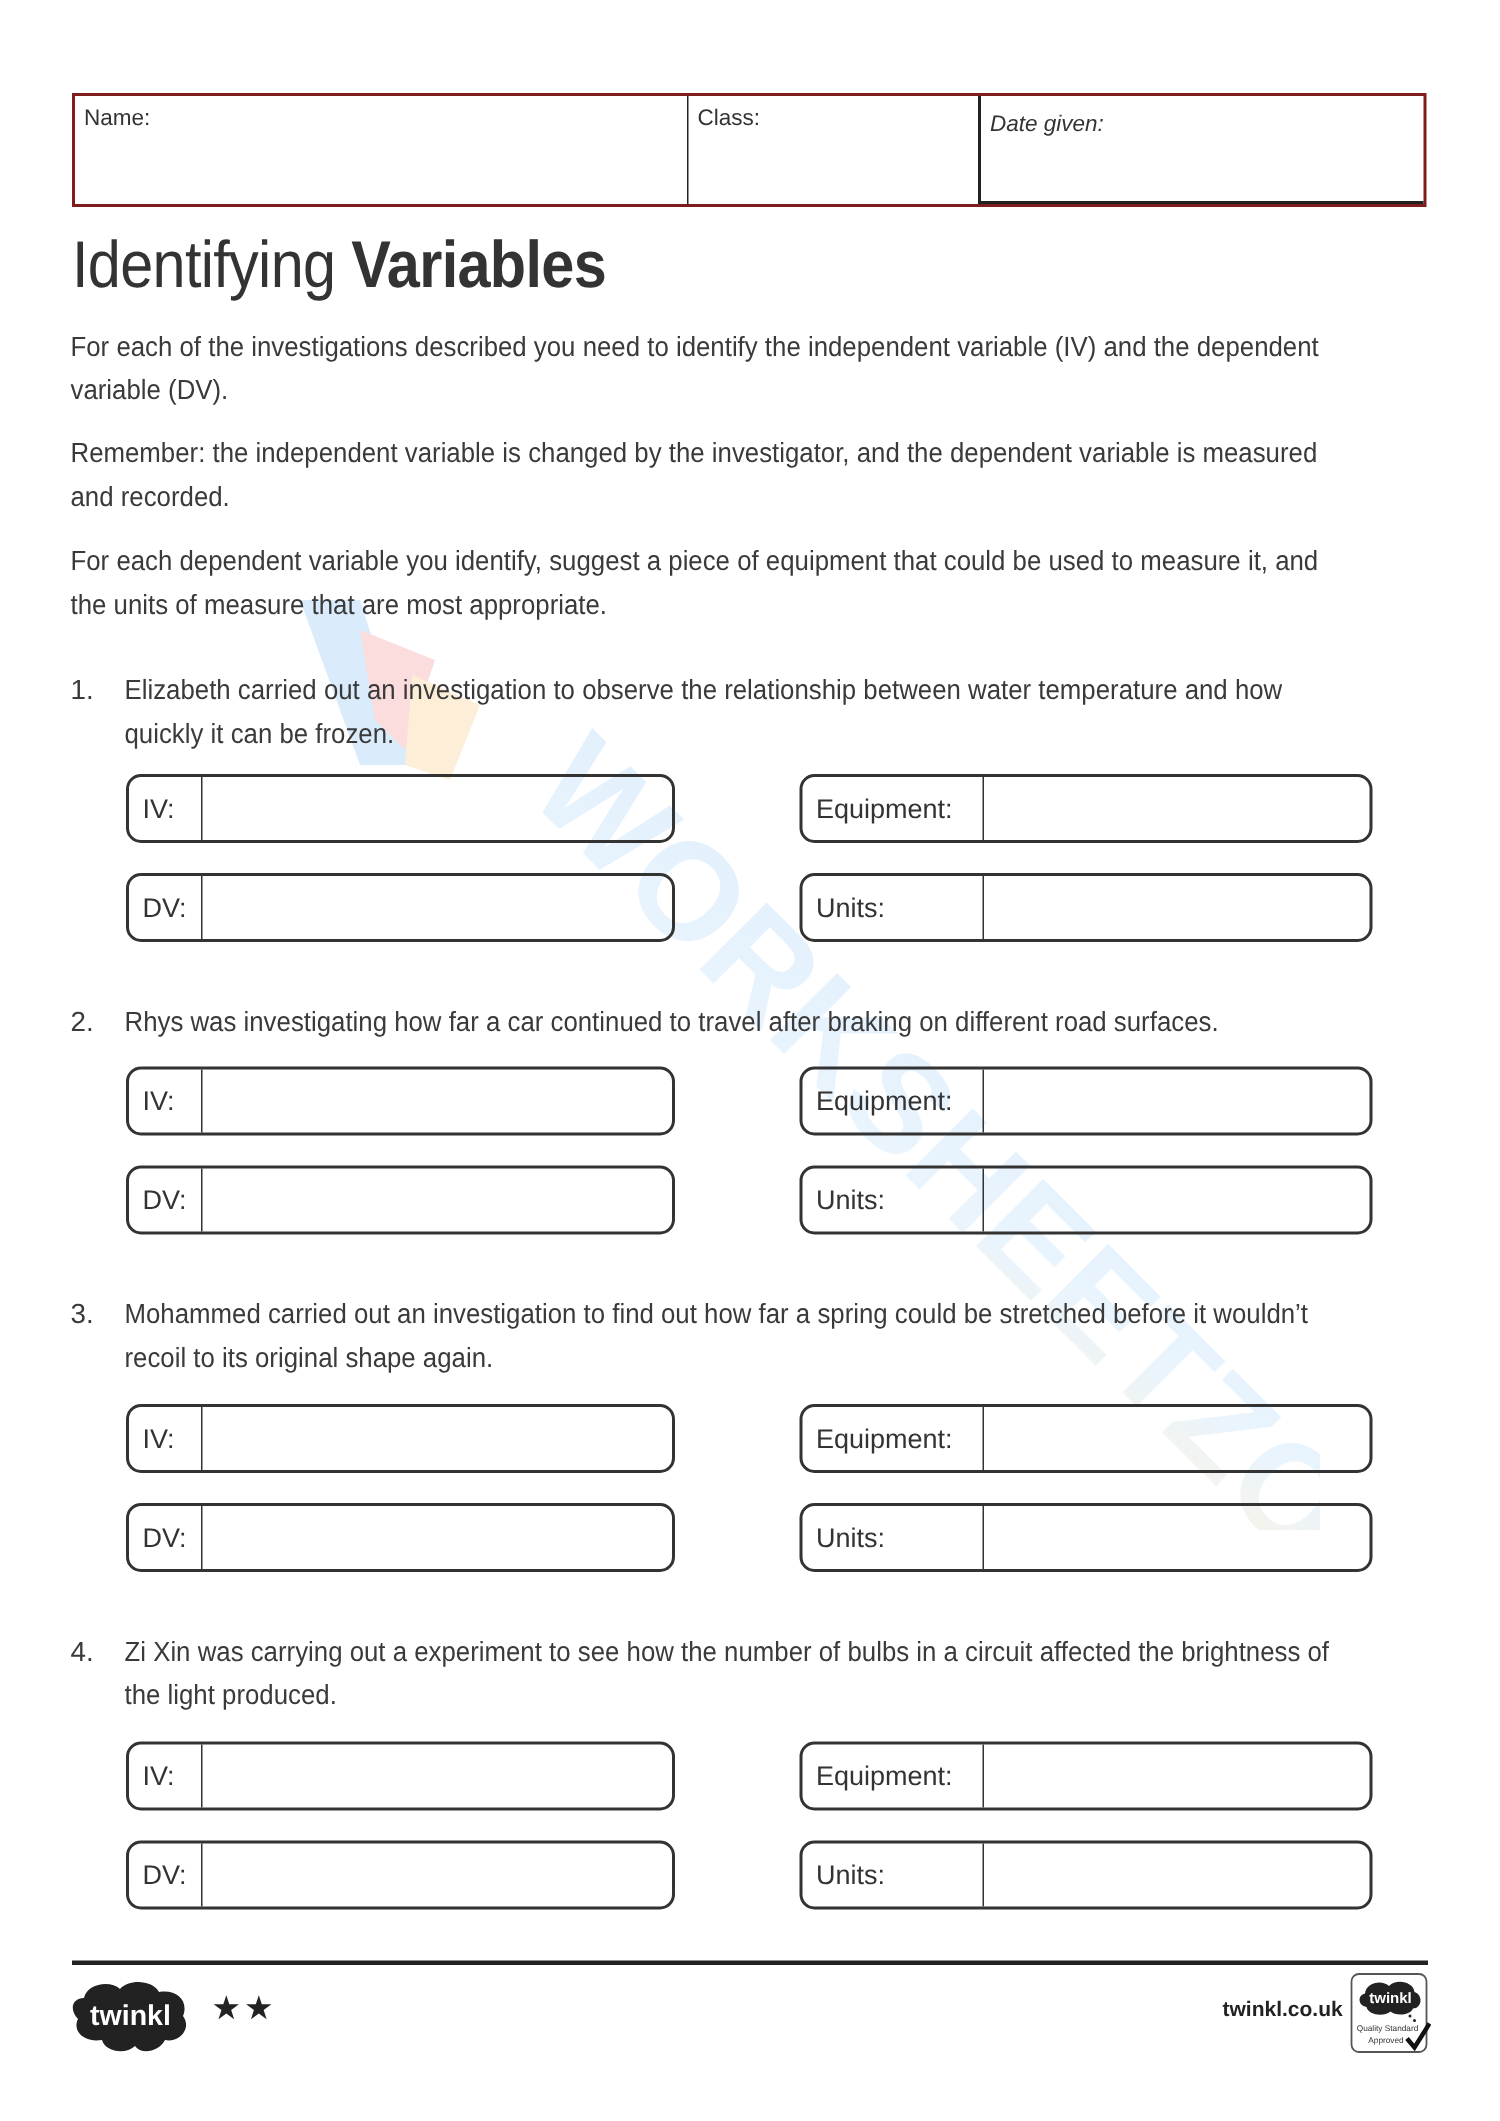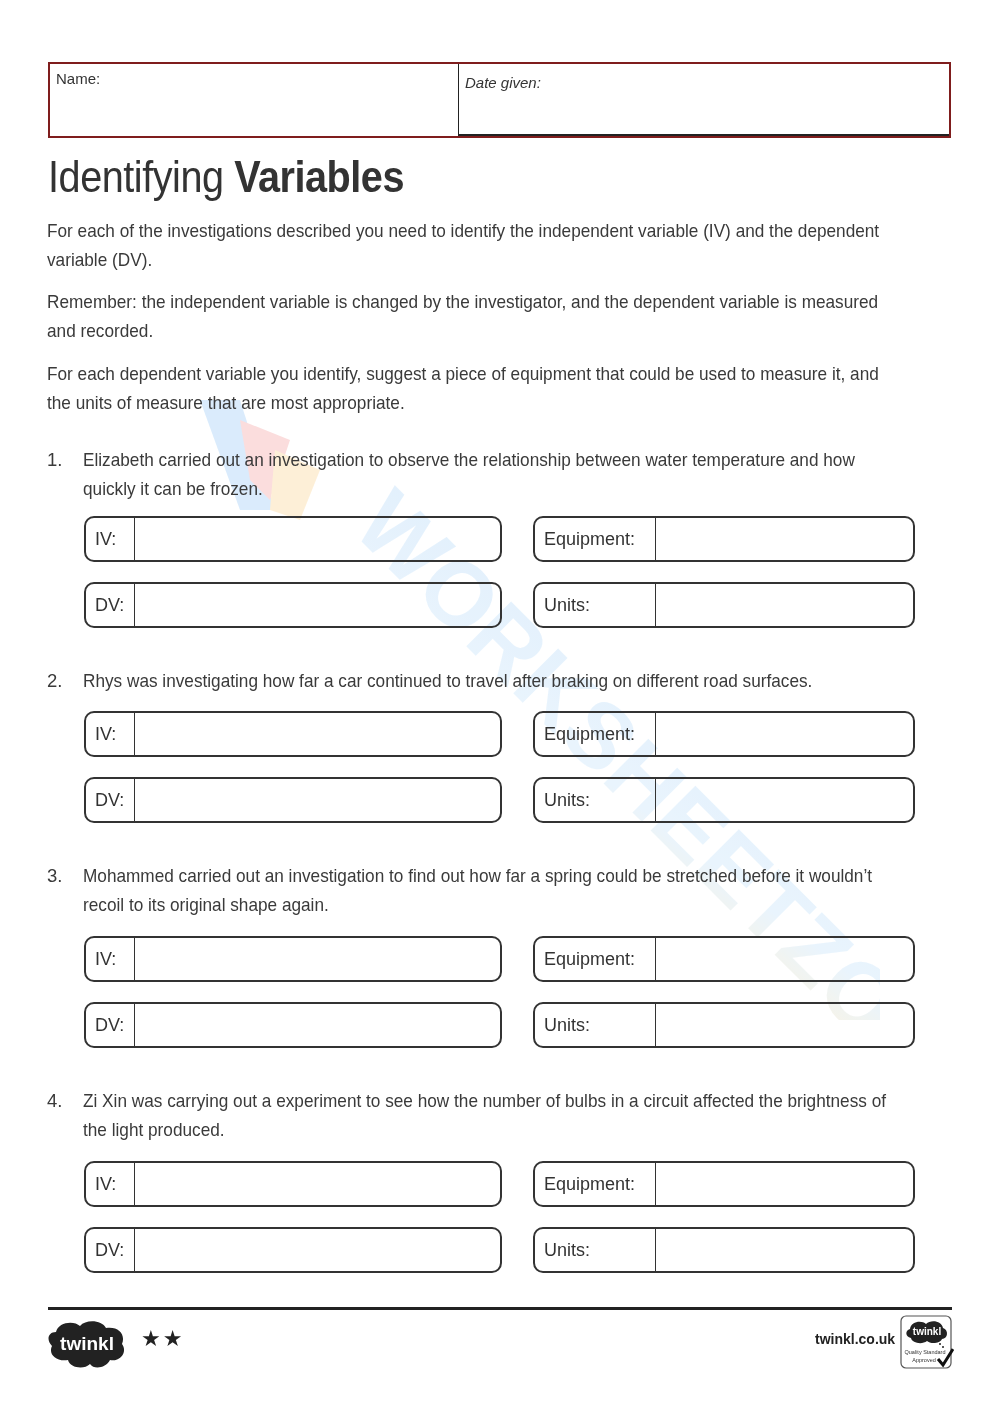--- a/index.html
+++ b/index.html
@@ -41,21 +41,21 @@
     font-family: "Liberation Sans", sans-serif; transform: scaleX(0.93); transform-origin: left; white-space: normal; }
 
   .box {
     position: absolute; height: 46px; border: 2px solid #333; border-radius: 10px; box-sizing: border-box;
     display: flex; align-items: center; background: transparent;
   }
   .box .lbl { font-size: 18px; color: #333; padding-left: 9px; box-sizing: border-box; height: 100%;
     display: flex; align-items: center; border-right: 1.5px solid #333;
     font-family: "Liberation Sans", sans-serif; }
   .box .field { flex: 1; height: 100%; border: none; outline: none; background: transparent; }
-  .box.left { left: 37px; width: 418px; }
+  .box.left { left: 37px; width: 366px; }
   .box.left .lbl { width: 49px; }
   .box.right { left: 486px; width: 382px; }
   .box.right .lbl { width: 121px; }
 
   
   .watermark {
     position: absolute; left: 180px; top: 380px; width: 700px; height: 640px; pointer-events: none;
   }
 
   
@@ -84,20 +84,23 @@
       <path d="M60 40 L110 60 L90 120 L70 100 Z" fill="#f9c2c2"></path>
       <path d="M95 70 L140 90 L120 140 L90 130 Z" fill="#fde3b8"></path>
     </g>
     <text x="170" y="150" transform="rotate(45 170 150)" font-size="92" font-weight="bold" font-family="Liberation Sans, sans-serif" fill="url(#wmg)" opacity="0.6">WORKSHEETZONE</text>
   </svg>
 
   <div class="header-table">
     <div class="hcell name">
       <span>Name:</span>
     </div>
+    <div class="hcell class">
+      <span>Class:</span>
+    </div>
     <div class="hcell dates">
       <div class="date-row first">
         <span>Date given:</span>
       </div>
     </div>
   </div>
 
   <div class="title">
     <span>Identifying </span><b>Variables</b>
   </div>

